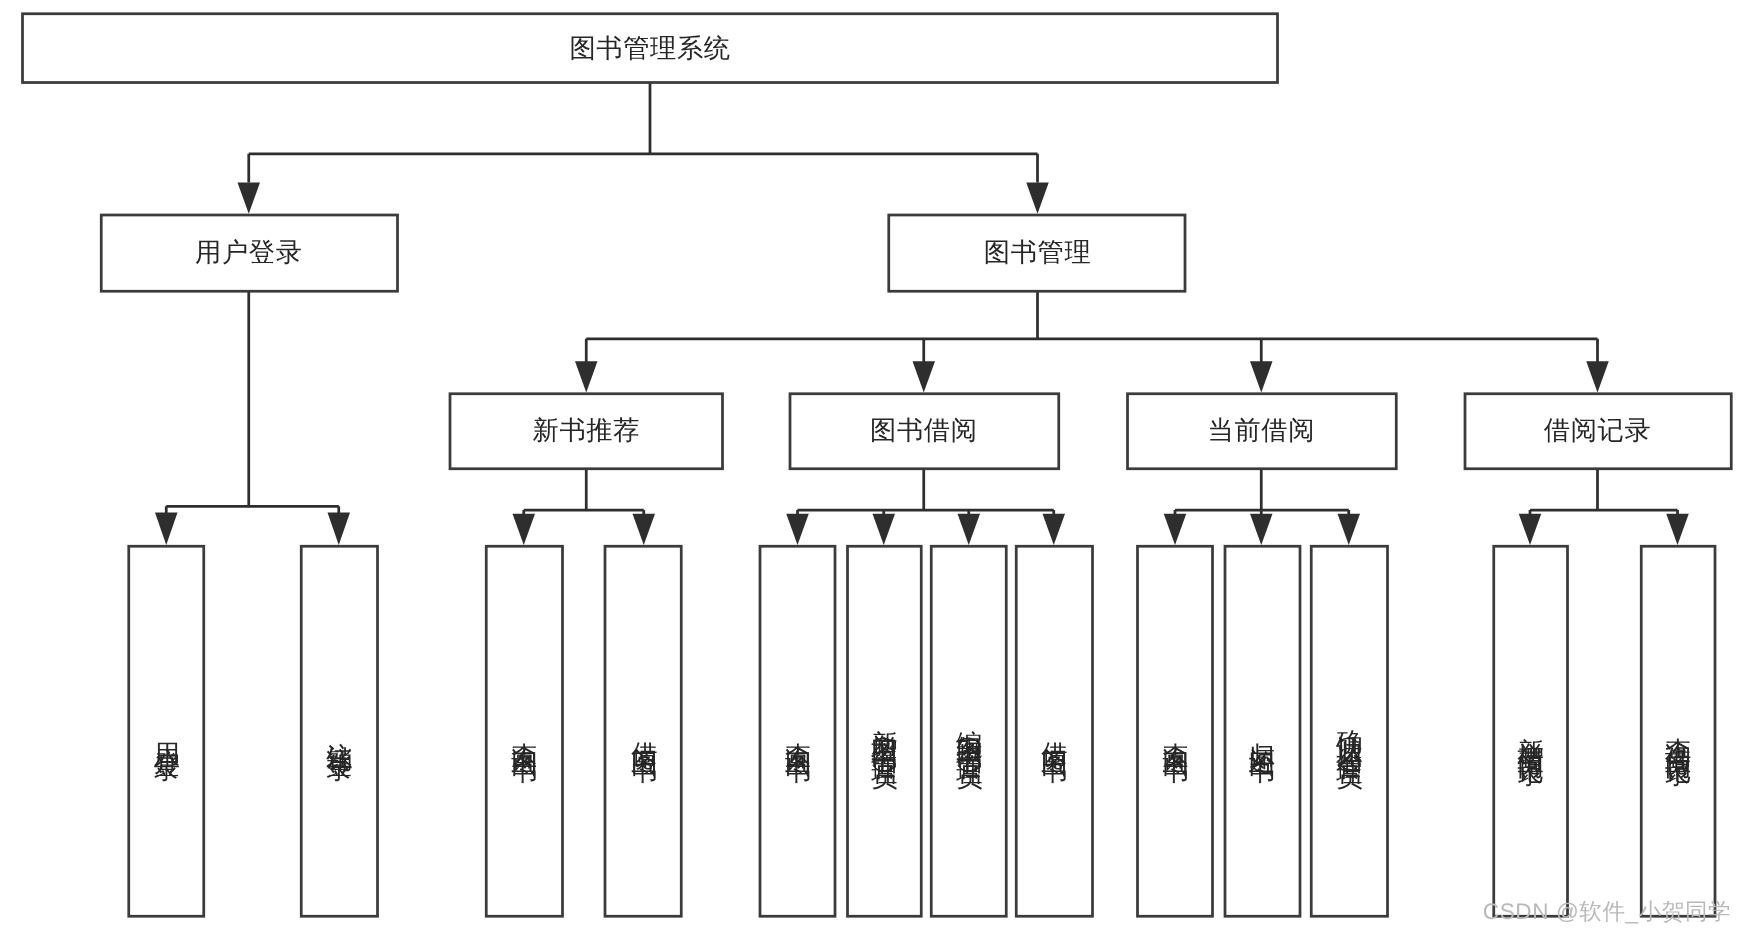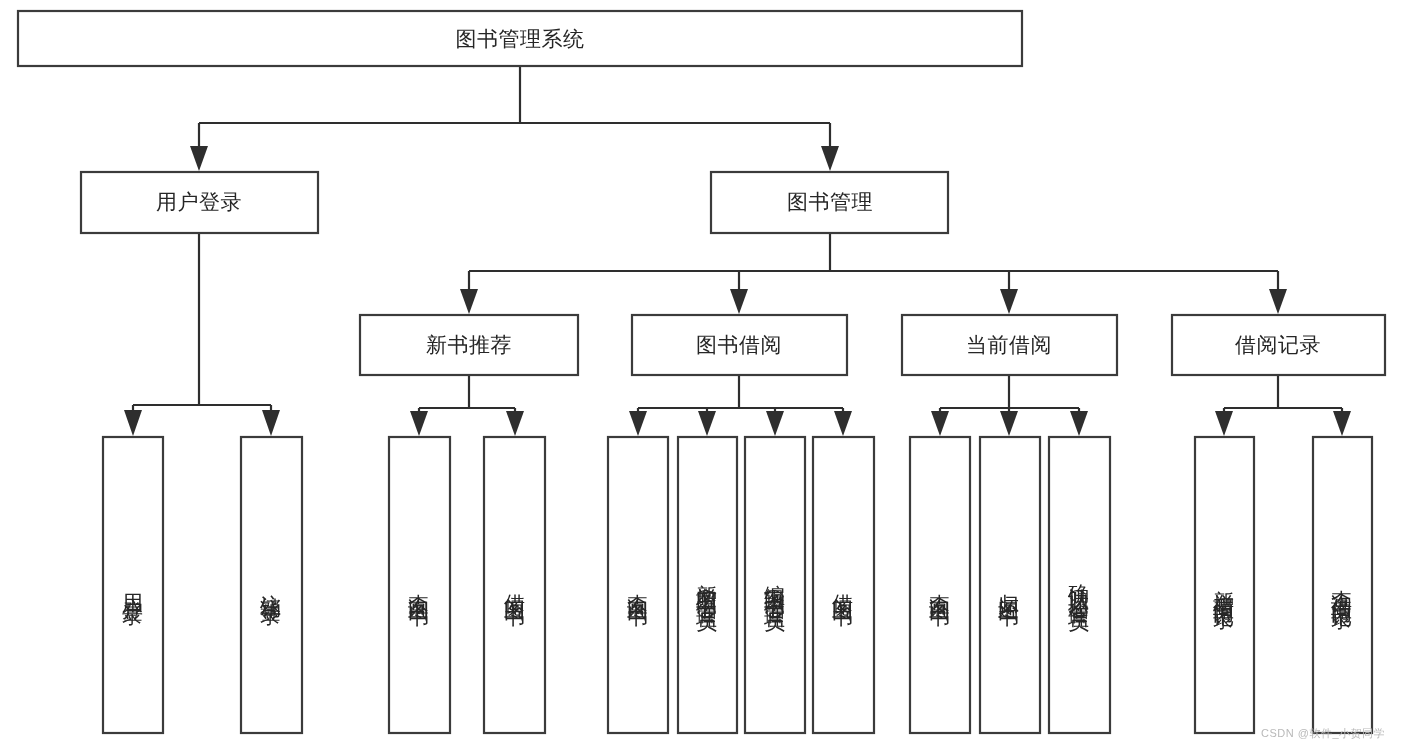--- a/index.html
+++ b/index.html
@@ -61,21 +61,21 @@
   }
   .arrow-head {
     fill: #2e2e2e;
     stroke: none;
   }
   .watermark {
     position: absolute;
     right: 10px;
     bottom: 6px;
     font-family: "Liberation Sans", "DejaVu Sans", sans-serif;
-    font-size: 11px;
+    font-size: 18px;
     color: #b9b9b9;
     white-space: nowrap;
     letter-spacing: 0.5px;
     pointer-events: none;
   }
 </style>
 </head>
 <body>
 
 <div id="diagram-root">

